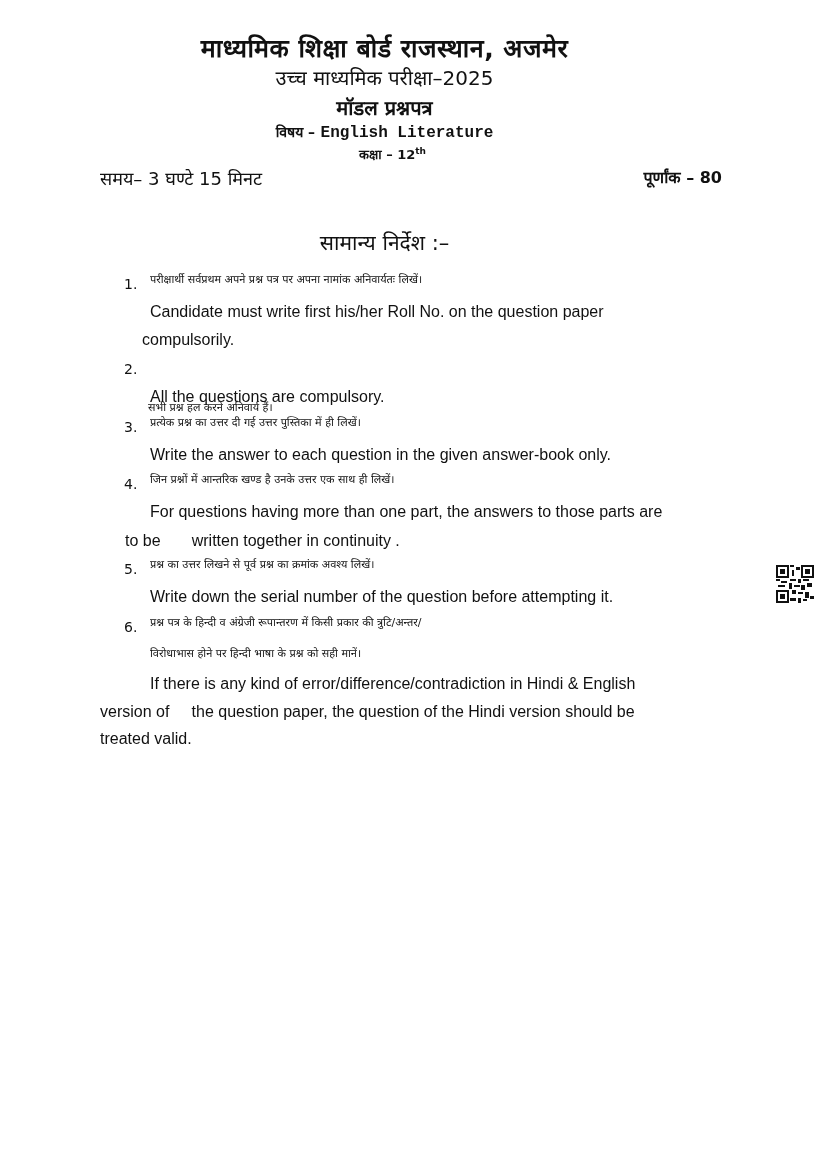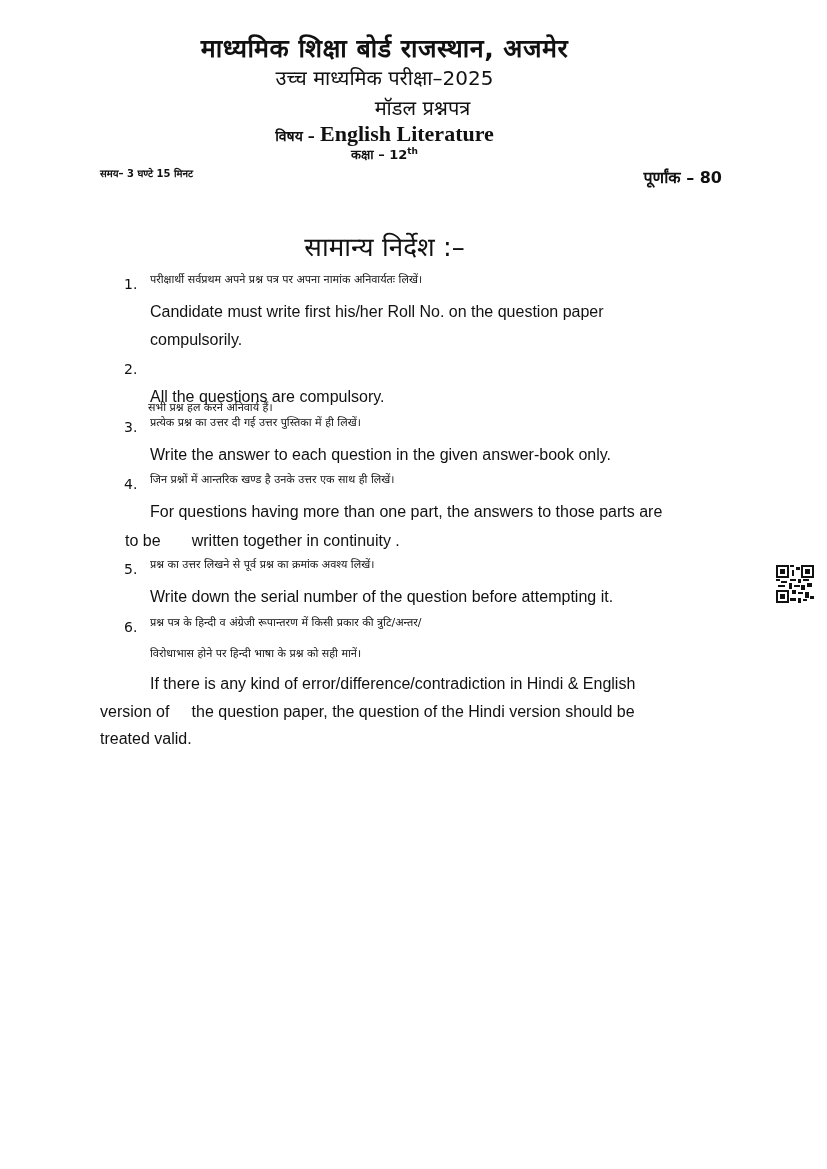--- a/index.html
+++ b/index.html
@@ -1,28 +1,28 @@
 <!DOCTYPE html>
 <html><head>
 <meta charset="utf-8">
 <style>
   html, body { margin:0; padding:0; background:#ffffff; }
   body { width:827px; height:1169px; position:relative; overflow:hidden; color:#111; font-family:"DejaVu Sans", sans-serif; }
   .center { position:absolute; left:0; width:769px; text-align:center; }
   .h1 { top:30px; font-size:25px; font-weight:bold; letter-spacing:0.5px; }
   .h2 { top:64px; font-size:20px; }
-  .h3 { top:94px; font-size:20px; font-weight:normal;padding-left:38px; }
+  .h3 { top:94px; font-size:20px; font-weight:bold; }
   .h4 { top:121px; font-size:17px; }
   .h4 .hi { font-size:14px; font-weight:bold; }
-  .h4 .en { font-family:Liberation Serif, serif; font-weight:bold; font-size:22px; }
-  .h5 { top:145px; font-size:13px; font-weight:bold; }
+  .h4 .en { font-family:Liberation Mono, monospace; font-weight:bold; font-size:16px; }
+  .h5 { top:145px; font-size:13px; font-weight:bold;padding-left:8px; }
   .h5 sup { font-size:9px; }
-  .meta-left { position:absolute; left:100px; top:166px; font-size:10px; font-weight:bold; }
+  .meta-left { position:absolute; left:100px; top:166px; font-size:18px; font-weight:normal; }
   .meta-right { position:absolute; right:105px; top:166px; font-size:16px; font-weight:bold; }
-  .section-title { top:228px; font-size:26px; }
+  .section-title { top:228px; font-size:21px; }
   .item { position:absolute; font-size:11px; }
   .num { position:absolute; font-size:14px; }
   .en-line { position:absolute; font-family:"Liberation Sans", sans-serif; font-size:16px; }
   .qr { position:absolute; left:776px; top:565px; width:38px; height:38px; }
 </style>
 </head>
 <body>
 
 <div class="center h1">माध्यमिक शिक्षा बोर्ड राजस्थान, अजमेर</div>
 <div class="center h2">उच्च माध्यमिक परीक्षा–2025</div>
@@ -35,21 +35,21 @@
   <span>कक्षा – 12</span><sup>th</sup>
 </div>
 <div class="meta-left">समय– 3 घण्टे 15 मिनट</div>
 <div class="meta-right">पूर्णांक – 80</div>
 
 <div class="center section-title">सामान्य निर्देश :–</div>
 
 <div class="num" style="left:124px;top:276px;">1.</div>
 <div class="item" style="left:150px;top:271px;">परीक्षार्थी सर्वप्रथम अपने प्रश्न पत्र पर अपना नामांक अनिवार्यतः लिखें।</div>
 <div class="en-line" style="left:150px;top:303px;">Candidate must write first his/her Roll No. on the question paper</div>
-<div class="en-line" style="left:150px;top:331px;">compulsorily.</div>
+<div class="en-line" style="left:142px;top:331px;">compulsorily.</div>
 
 <div class="num" style="left:124px;top:361px;">2.</div>
 <div class="item" style="left:148px;top:356px;margin-top:43px;">सभी प्रश्न हल करने अनिवार्य हैं।</div>
 <div class="en-line" style="left:150px;top:388px;">All the questions are compulsory.</div>
 
 <div class="num" style="left:124px;top:419px;">3.</div>
 <div class="item" style="left:150px;top:414px;">प्रत्येक प्रश्न का उत्तर दी गई उत्तर पुस्तिका में ही लिखें।</div>
 <div class="en-line" style="left:150px;top:446px;">Write the answer to each question in the given answer-book only.</div>
 
 <div class="num" style="left:124px;top:476px;">4.</div>

